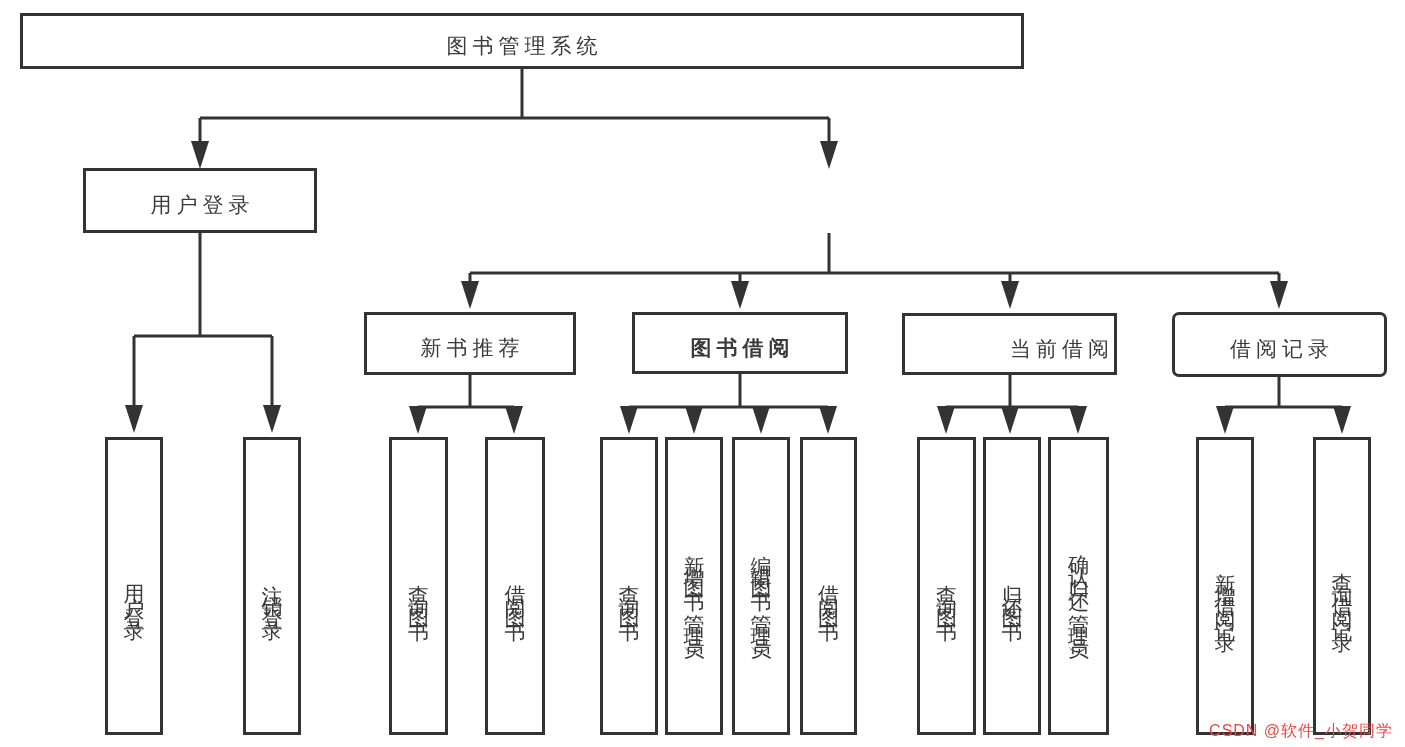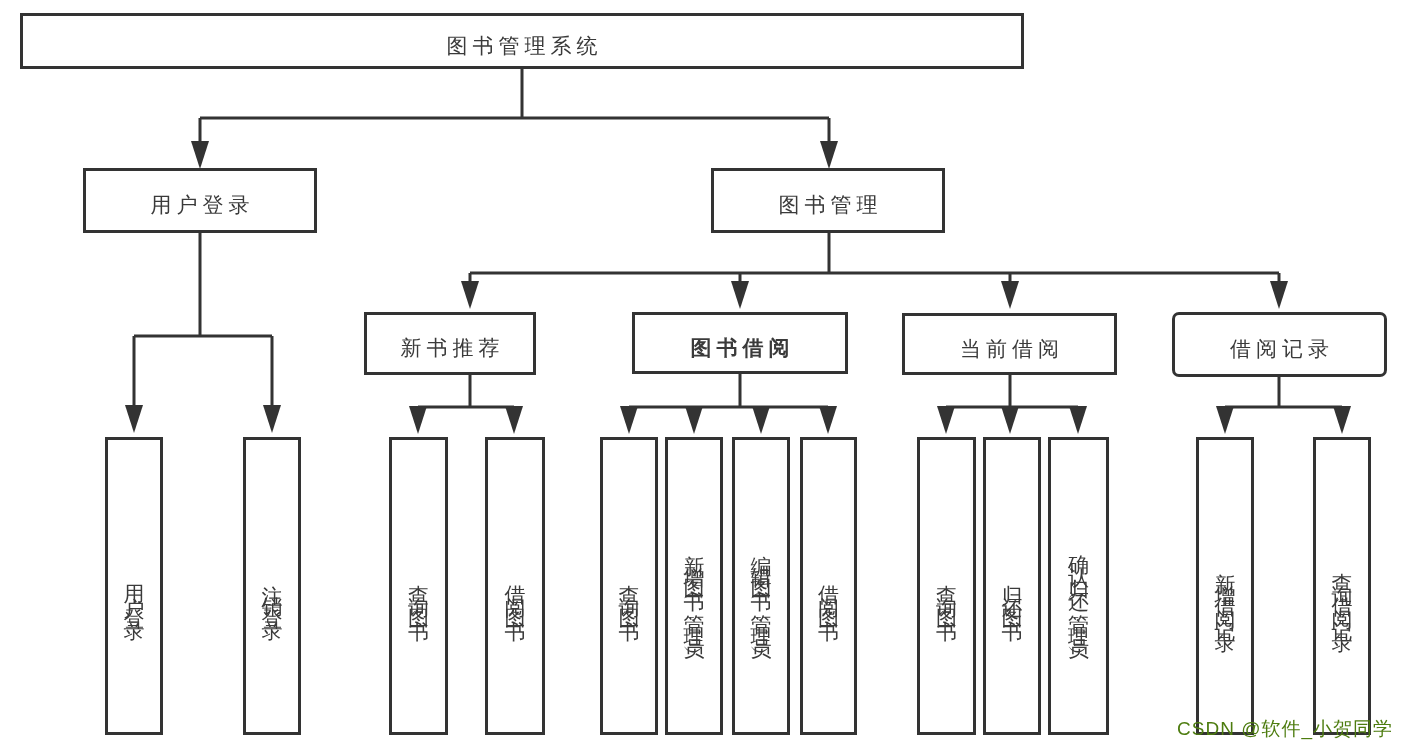--- a/index.html
+++ b/index.html
@@ -18,22 +18,22 @@
   }
   .vlabel{
     writing-mode:vertical-rl;text-orientation:mixed;
     font-size:21px;letter-spacing:12px;padding-top:12px;color:#3a3a3a;
     white-space:nowrap;
   }
   #wires{position:absolute;left:0;top:0;width:1405px;height:747px;}
   #wires path{stroke:#333333;stroke-width:3;fill:none;}
   #wires polygon{fill:#333333;stroke:none;}
   .wm{
-    position:absolute;right:12px;bottom:5px;font-size:19px;
-    color:#4d7c0f;letter-spacing:1px;z-index:3;white-space:nowrap;
+    position:absolute;right:12px;bottom:5px;font-size:16px;
+    color:#ef4444;letter-spacing:1px;z-index:3;white-space:nowrap;
   }
 </style>
 </head>
 <body>
 
 <div id="canvas">
 
   <svg id="wires" viewBox="0 0 1405 747">
     <g>
       <path d="M522 69 V118 M200 118 H829 M200 118 V143 M829 118 V143"></path>
@@ -77,31 +77,28 @@
     </g>
   </svg>
 
   <div class="box" style="left:20px;top:13px;width:1004px;height:56px;">
     <span class="hlabel">图书管理系统</span>
   </div>
 
   <div class="box" style="left:83px;top:168px;width:234px;height:65px;">
     <span class="hlabel">用户登录</span>
   </div>
-  <div class="box" style="left:711px;top:168px;width:234px;height:65px;">
-    <span class="hlabel">图书管理</span>
-  </div>
 
-  <div class="box" style="left:364px;top:312px;width:172px;height:63px;">
+  <div class="box" style="left:364px;top:312px;width:212px;height:63px;">
     <span class="hlabel">新书推荐</span>
   </div>
   <div class="box" style="left:632px;top:312px;width:216px;height:62px;font-weight:bold;">
     <span class="hlabel">图书借阅</span>
   </div>
-  <div class="box" style="left:902px;top:313px;width:215px;height:62px;">
+  <div class="box" style="left:902px;top:313px;width:215px;height:62px;justify-content:flex-end;">
     <span class="hlabel">当前借阅</span>
   </div>
   <div class="box" style="left:1172px;top:312px;width:215px;height:65px;border-radius:7px;">
     <span class="hlabel">借阅记录</span>
   </div>
 
   <div class="box" style="left:105px;top:437px;width:58px;height:298px;">
     <span class="vlabel">用户登录</span>
   </div>
   <div class="box" style="left:243px;top:437px;width:58px;height:298px;">

